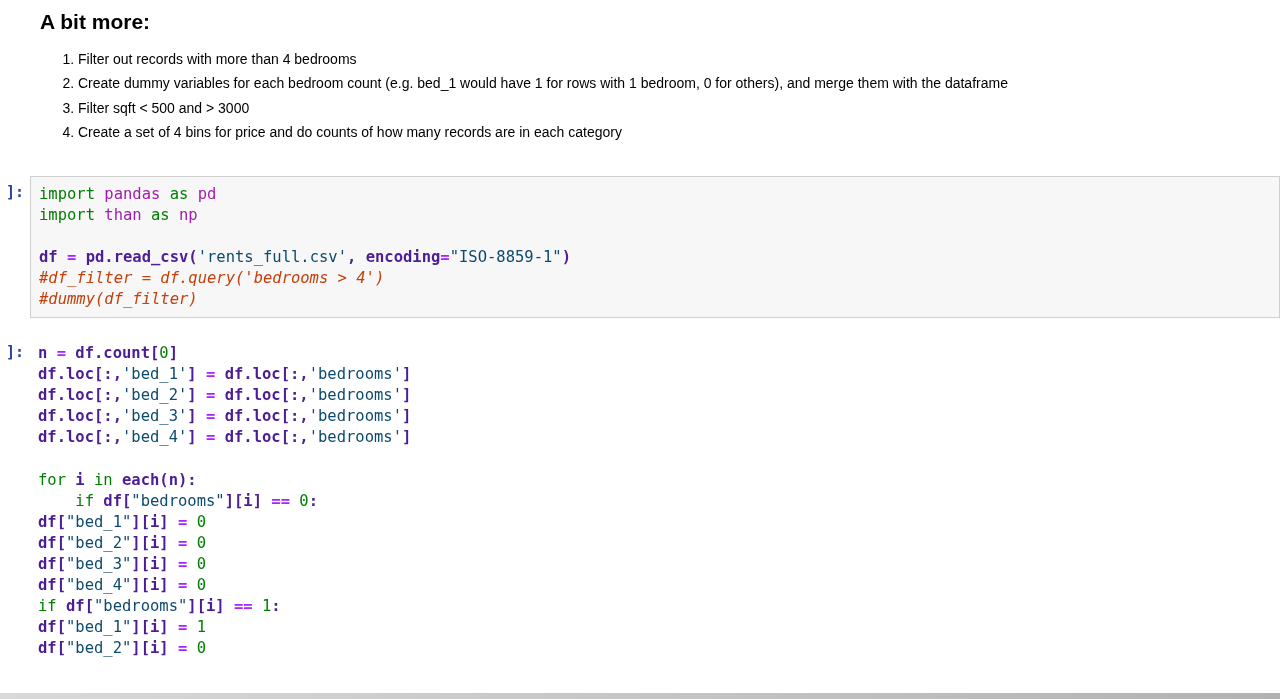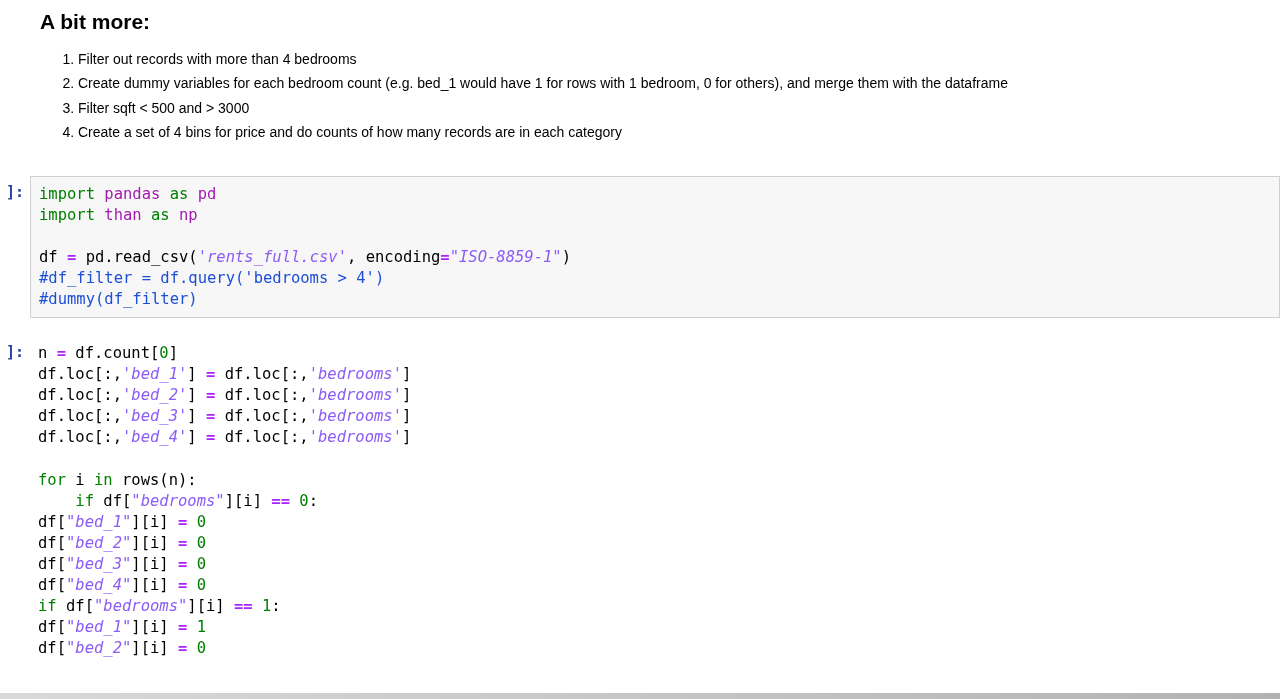--- a/index.html
+++ b/index.html
@@ -52,24 +52,24 @@
       font-family: Menlo, Monaco, Consolas, monospace;
       font-size: 15.5px;
       line-height: 1.36;
       color: #000;
       white-space: pre;
       overflow: hidden;
     }
     .code-input .kw { color: #008000; font-weight: normal; }
     .code-input .nn { color: #a21caf; }
     .code-input .op { color: #AA22FF; font-weight: bold; }
-    .code-input .str { color: #8b5cf6; font-style: italic; }
-    .code-input .cmt { color: #1d4ed8; }
+    .code-input .str { color: #0c4a6e; }
+    .code-input .cmt { color: #c2410c; font-style: italic; }
     .code-input .num { color: #008000; }
-    .code-input .name { color: #000000; }
+    .code-input .name { color: #4c1d95; font-weight: bold; }
 
     .cell2-wrap { margin-top: 18px; }
     .cell2-wrap .code-input { border: none; background: #fff; }
 
     .scrollbar-hint {
       position: absolute;
       bottom: 0;
       left: 0;
       right: 0;
       height: 6px;
@@ -101,21 +101,21 @@
 </div>
 
 <div class="code-cell cell2-wrap">
   <div class="prompt-col">]:</div>
   <div class="code-input"><span class="name">n </span><span class="op">=</span><span class="name"> df.count[</span><span class="num">0</span><span class="name">]</span>
 <span class="name">df.loc[:,</span><span class="str">'bed_1'</span><span class="name">] </span><span class="op">=</span><span class="name"> df.loc[:,</span><span class="str">'bedrooms'</span><span class="name">]</span>
 <span class="name">df.loc[:,</span><span class="str">'bed_2'</span><span class="name">] </span><span class="op">=</span><span class="name"> df.loc[:,</span><span class="str">'bedrooms'</span><span class="name">]</span>
 <span class="name">df.loc[:,</span><span class="str">'bed_3'</span><span class="name">] </span><span class="op">=</span><span class="name"> df.loc[:,</span><span class="str">'bedrooms'</span><span class="name">]</span>
 <span class="name">df.loc[:,</span><span class="str">'bed_4'</span><span class="name">] </span><span class="op">=</span><span class="name"> df.loc[:,</span><span class="str">'bedrooms'</span><span class="name">]</span>
 
-<span class="kw">for</span><span class="name"> i </span><span class="kw">in</span><span class="name"> rows(n):</span>
+<span class="kw">for</span><span class="name"> i </span><span class="kw">in</span><span class="name"> each(n):</span>
 <span class="name">    </span><span class="kw">if</span><span class="name"> df[</span><span class="str">"bedrooms"</span><span class="name">][i] </span><span class="op">==</span><span class="name"> </span><span class="num">0</span><span class="name">:</span>
 <span class="name">df[</span><span class="str">"bed_1"</span><span class="name">][i] </span><span class="op">=</span><span class="name"> </span><span class="num">0</span>
 <span class="name">df[</span><span class="str">"bed_2"</span><span class="name">][i] </span><span class="op">=</span><span class="name"> </span><span class="num">0</span>
 <span class="name">df[</span><span class="str">"bed_3"</span><span class="name">][i] </span><span class="op">=</span><span class="name"> </span><span class="num">0</span>
 <span class="name">df[</span><span class="str">"bed_4"</span><span class="name">][i] </span><span class="op">=</span><span class="name"> </span><span class="num">0</span>
 <span class="kw">if</span><span class="name"> df[</span><span class="str">"bedrooms"</span><span class="name">][i] </span><span class="op">==</span><span class="name"> </span><span class="num">1</span><span class="name">:</span>
 <span class="name">df[</span><span class="str">"bed_1"</span><span class="name">][i] </span><span class="op">=</span><span class="name"> </span><span class="num">1</span>
 <span class="name">df[</span><span class="str">"bed_2"</span><span class="name">][i] </span><span class="op">=</span><span class="name"> </span><span class="num">0</span></div>
 </div>
 

